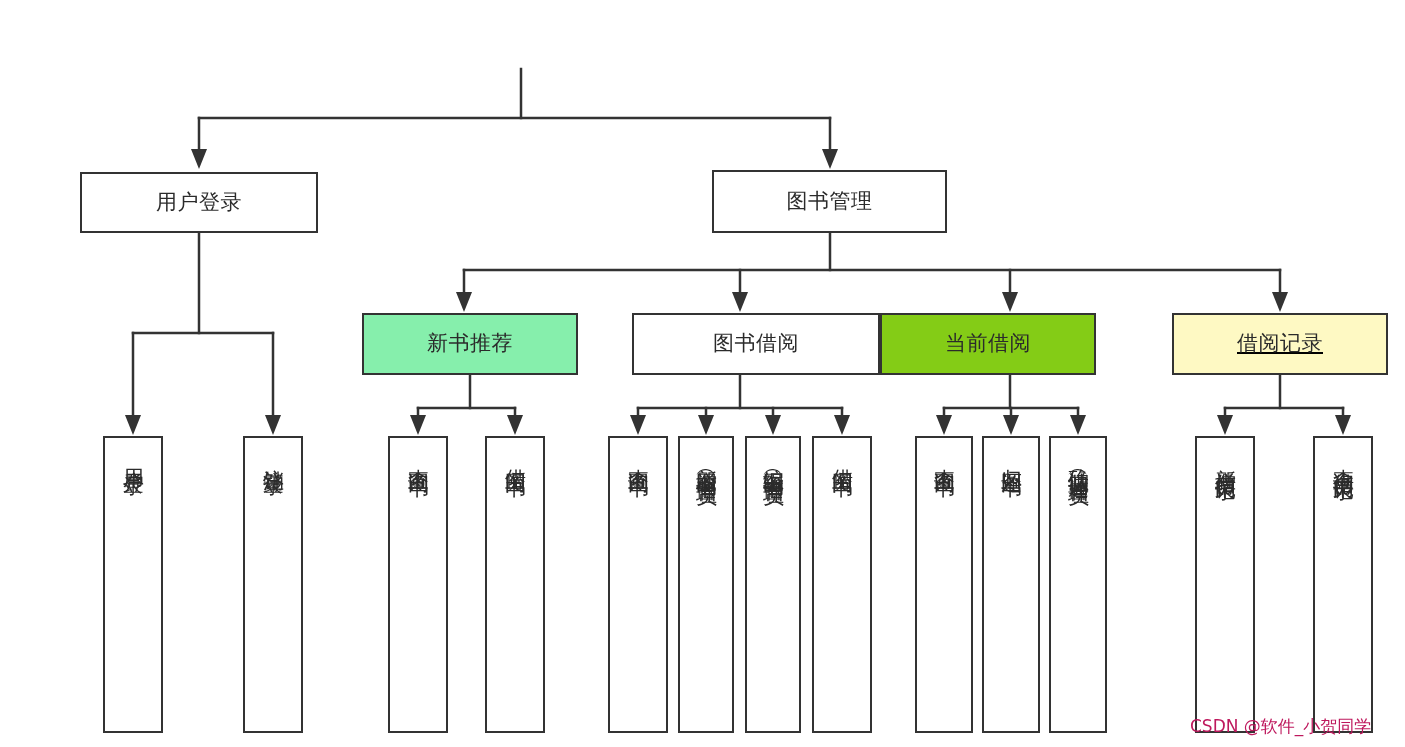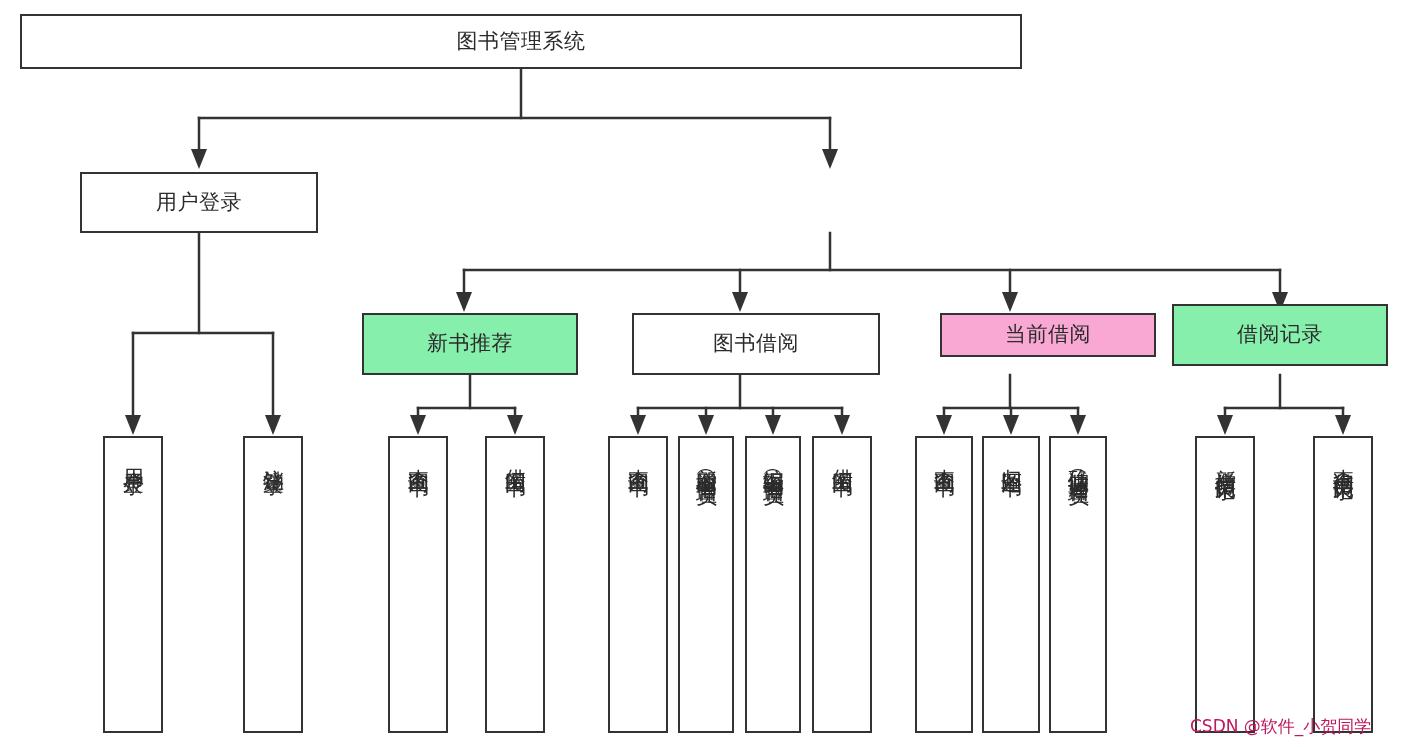--- a/index.html
+++ b/index.html
@@ -120,38 +120,38 @@
       <line x1="1078" y1="408" x2="1078" y2="417" stroke="#333333" stroke-width="2.5" stroke-linecap="square"></line>
       <path d="M 1070 415 L 1086 415 L 1078 435 Z" fill="#333333"></path>
       <line x1="1280" y1="375" x2="1280" y2="408" stroke="#333333" stroke-width="2.5" stroke-linecap="square"></line>
       <line x1="1225" y1="408" x2="1343" y2="408" stroke="#333333" stroke-width="2.5" stroke-linecap="square"></line>
       <line x1="1225" y1="408" x2="1225" y2="417" stroke="#333333" stroke-width="2.5" stroke-linecap="square"></line>
       <path d="M 1217 415 L 1233 415 L 1225 435 Z" fill="#333333"></path>
       <line x1="1343" y1="408" x2="1343" y2="417" stroke="#333333" stroke-width="2.5" stroke-linecap="square"></line>
       <path d="M 1335 415 L 1351 415 L 1343 435 Z" fill="#333333"></path>
     </svg>
 
-  <div class="node horiz" id="n-root" style="left: 20px; top: 14px; width: 1002px; height: 55px; border-color: rgb(51, 51, 51); background: rgb(255, 255, 255);">
-    <span class="node-label">图书管理系统</span>
-  </div>
 
   <div class="node horiz" id="n-user_login" style="left: 80px; top: 172px; width: 238px; height: 61px; border-color: rgb(51, 51, 51); background: rgb(255, 255, 255);">
     <span class="node-label">用户登录</span>
+  </div>
+  <div class="node horiz" id="n-book_manage" style="left: 712px; top: 170px; width: 235px; height: 63px; border-color: rgb(51, 51, 51); background: rgb(255, 255, 255);">
+    <span class="node-label">图书管理</span>
   </div>
 
   <div class="node horiz" id="n-new_book_rec" style="left: 362px; top: 313px; width: 216px; height: 62px; border-color: rgb(51, 51, 51); background: #86efac;">
     <span class="node-label">新书推荐</span>
   </div>
   <div class="node horiz" id="n-book_borrow" style="left: 632px; top: 313px; width: 248px; height: 62px; border-color: rgb(51, 51, 51); background: rgb(255, 255, 255);">
     <span class="node-label">图书借阅</span>
   </div>
-  <div class="node horiz" id="n-current_borrow" style="left: 940px; top: 313px; width: 216px; height: 44px; border-color: rgb(51, 51, 51); background: #f9a8d4;">
+  <div class="node horiz" id="n-current_borrow" style="left: 880px; top: 313px; width: 216px; height: 62px; border-color: rgb(51, 51, 51); background: #84cc16;">
     <span class="node-label">当前借阅</span>
   </div>
-  <div class="node horiz" id="n-borrow_record" style="left: 1172px; top: 304px; width: 216px; height: 62px; border-color: rgb(51, 51, 51); background: #86efac;">
+  <div class="node horiz" id="n-borrow_record" style="left: 1172px; top: 313px; width: 216px; height: 62px; border-color: rgb(51, 51, 51); background: #fef9c3; text-decoration: underline;">
     <span class="node-label">借阅记录</span>
   </div>
 
   <div class="node vert" id="n-leaf_user_login" style="left: 103px; top: 436px; width: 60px; height: 297px; border-color: rgb(51, 51, 51); background: rgb(255, 255, 255);">
     <span class="node-label">用户登录</span>
   </div>
   <div class="node vert" id="n-leaf_logout" style="left: 243px; top: 436px; width: 60px; height: 297px; border-color: rgb(51, 51, 51); background: rgb(255, 255, 255);">
     <span class="node-label">注销登录</span>
   </div>
 

